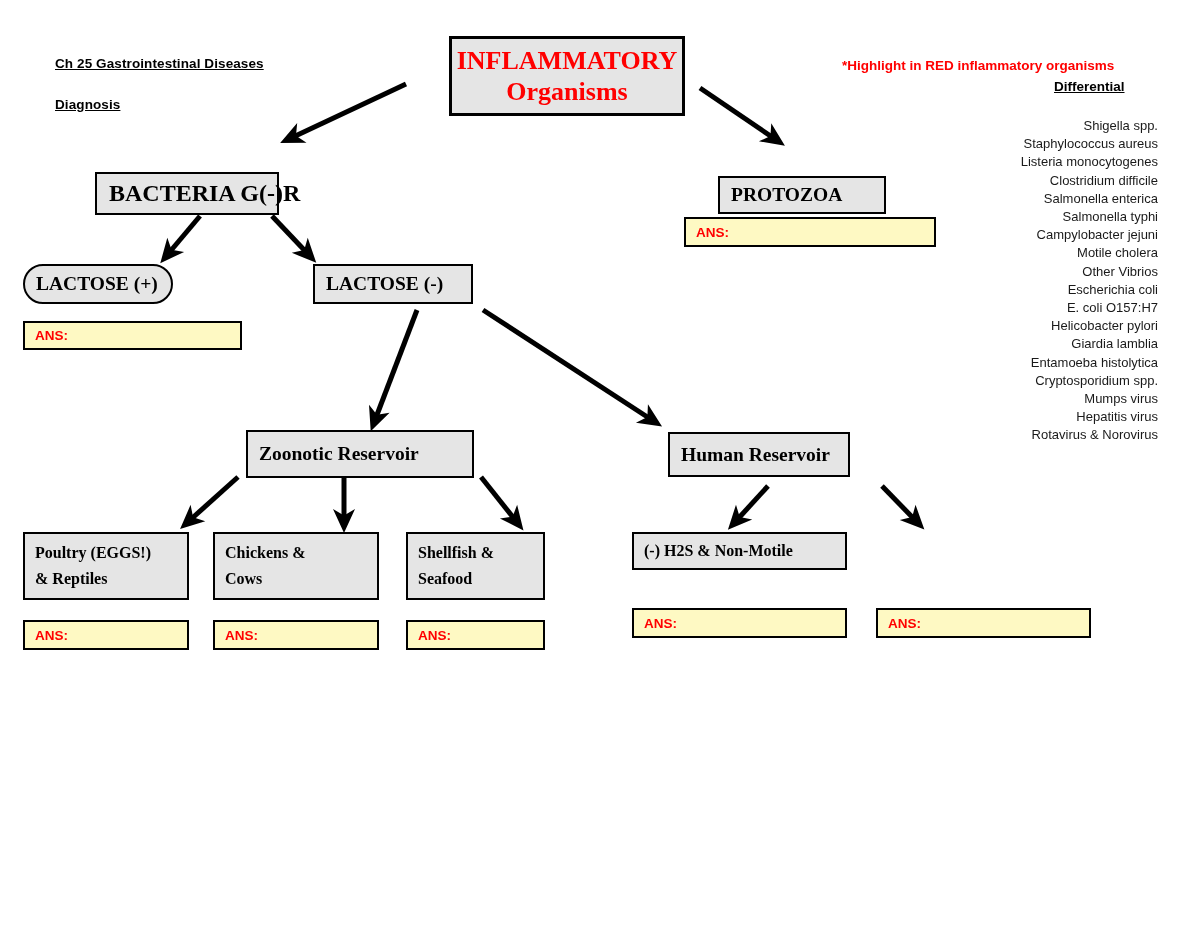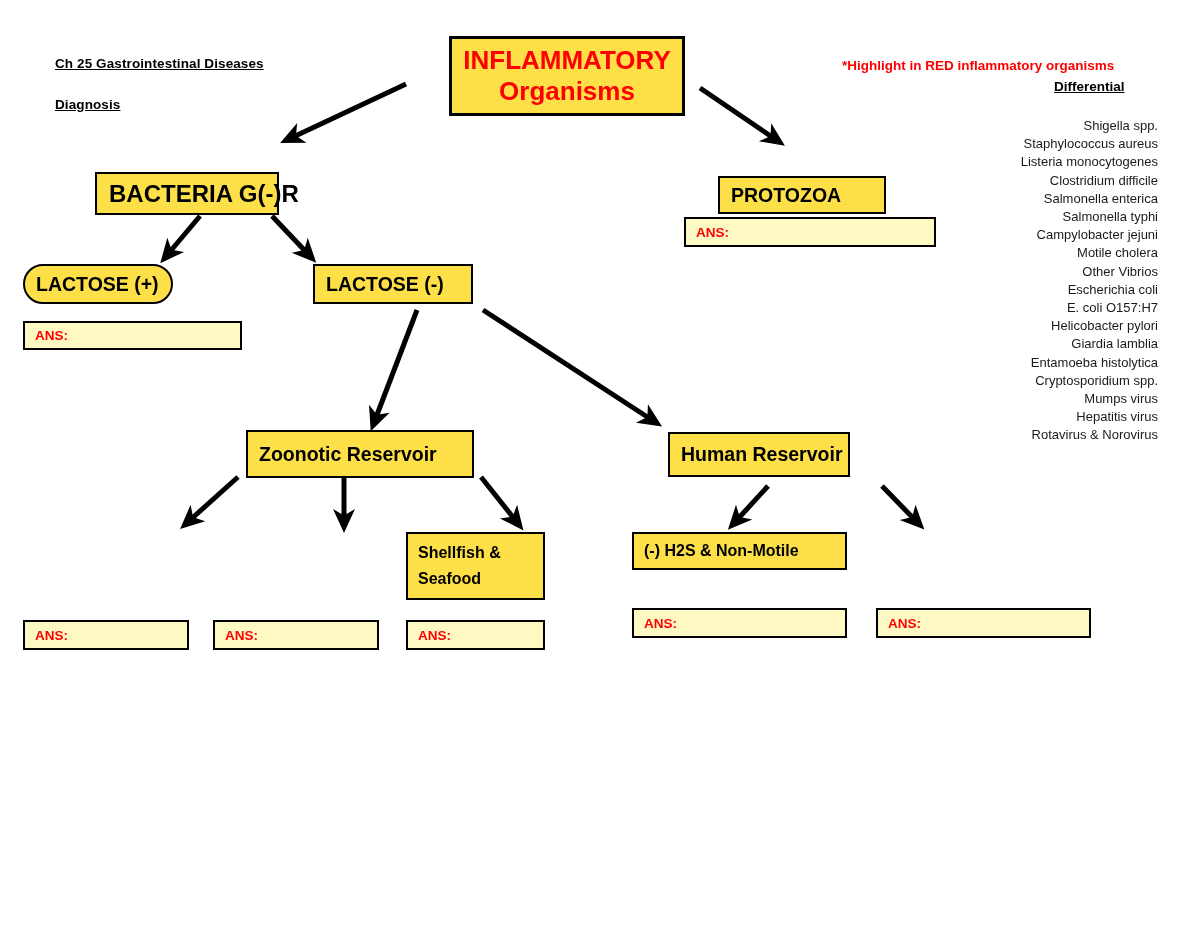--- a/index.html
+++ b/index.html
@@ -49,24 +49,25 @@
     color: #1a1a1a;
     text-align: right;
     line-height: 18.2px;
     white-space: nowrap;
   }
 
   
   .box {
     box-sizing: border-box;
     border: 2.2px solid #000000;
-    background: #fde047;
+    background: #e5e5e5;
     display: flex;
     align-items: center;
     color: #000000;
+    font-family: Liberation Serif, serif;
   }
   .box .label { display: block; width: 100%; }
 
   .title-box {
     border-width: 3px;
     justify-content: center;
     text-align: center;
     flex-direction: column;
   }
   .title-box .label {
@@ -214,24 +215,36 @@
   </div>
 
   <div class="abs box node-md" style="left:246px; top:430px; width:228px; height:48px;">
     <span class="label">Zoonotic Reservoir</span>
   </div>
 
   <div class="abs box node-md" style="left:668px; top:432px; width:182px; height:45px;">
     <span class="label">Human Reservoir</span>
   </div>
 
+  <div class="abs box node-sm" style="left:23px; top:532px; width:166px; height:68px;">
+    <div style="width:100%">
+      <span class="label">Poultry (EGGS!)</span>
+      <span class="label">&amp; Reptiles</span>
+    </div>
+  </div>
   <div class="abs ans-box" style="left:23px; top:620px; width:166px; height:30px;">
     <span class="label">ANS:</span>
   </div>
 
+  <div class="abs box node-sm" style="left:213px; top:532px; width:166px; height:68px;">
+    <div style="width:100%">
+      <span class="label">Chickens &amp;</span>
+      <span class="label">Cows</span>
+    </div>
+  </div>
   <div class="abs ans-box" style="left:213px; top:620px; width:166px; height:30px;">
     <span class="label">ANS:</span>
   </div>
 
   <div class="abs box node-sm" style="left:406px; top:532px; width:139px; height:68px;">
     <div style="width:100%">
       <span class="label">Shellfish &amp;</span>
       <span class="label">Seafood</span>
     </div>
   </div>

